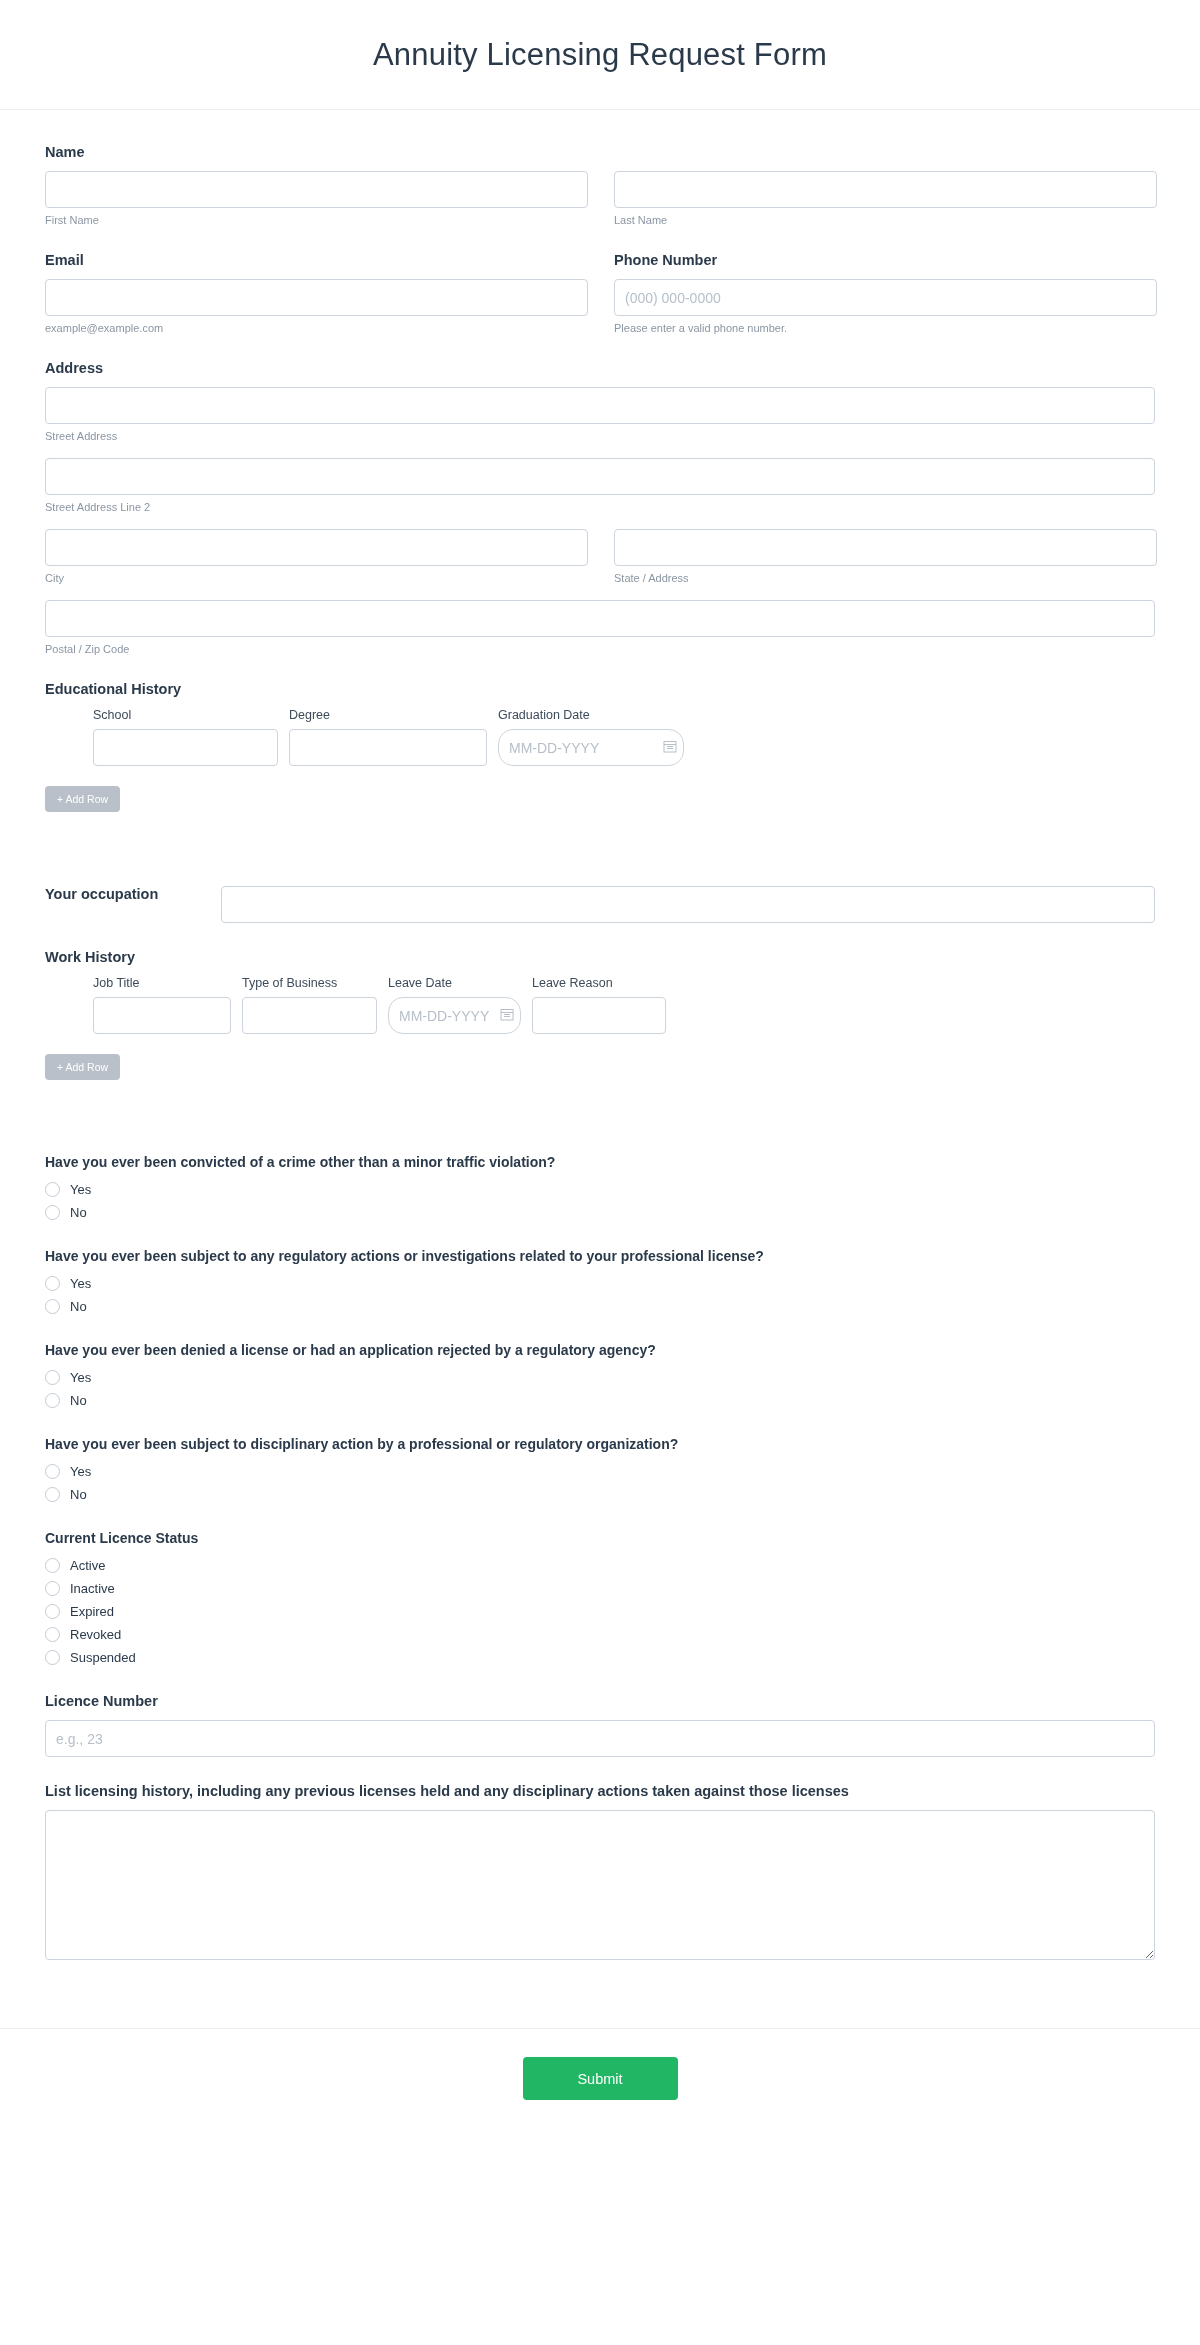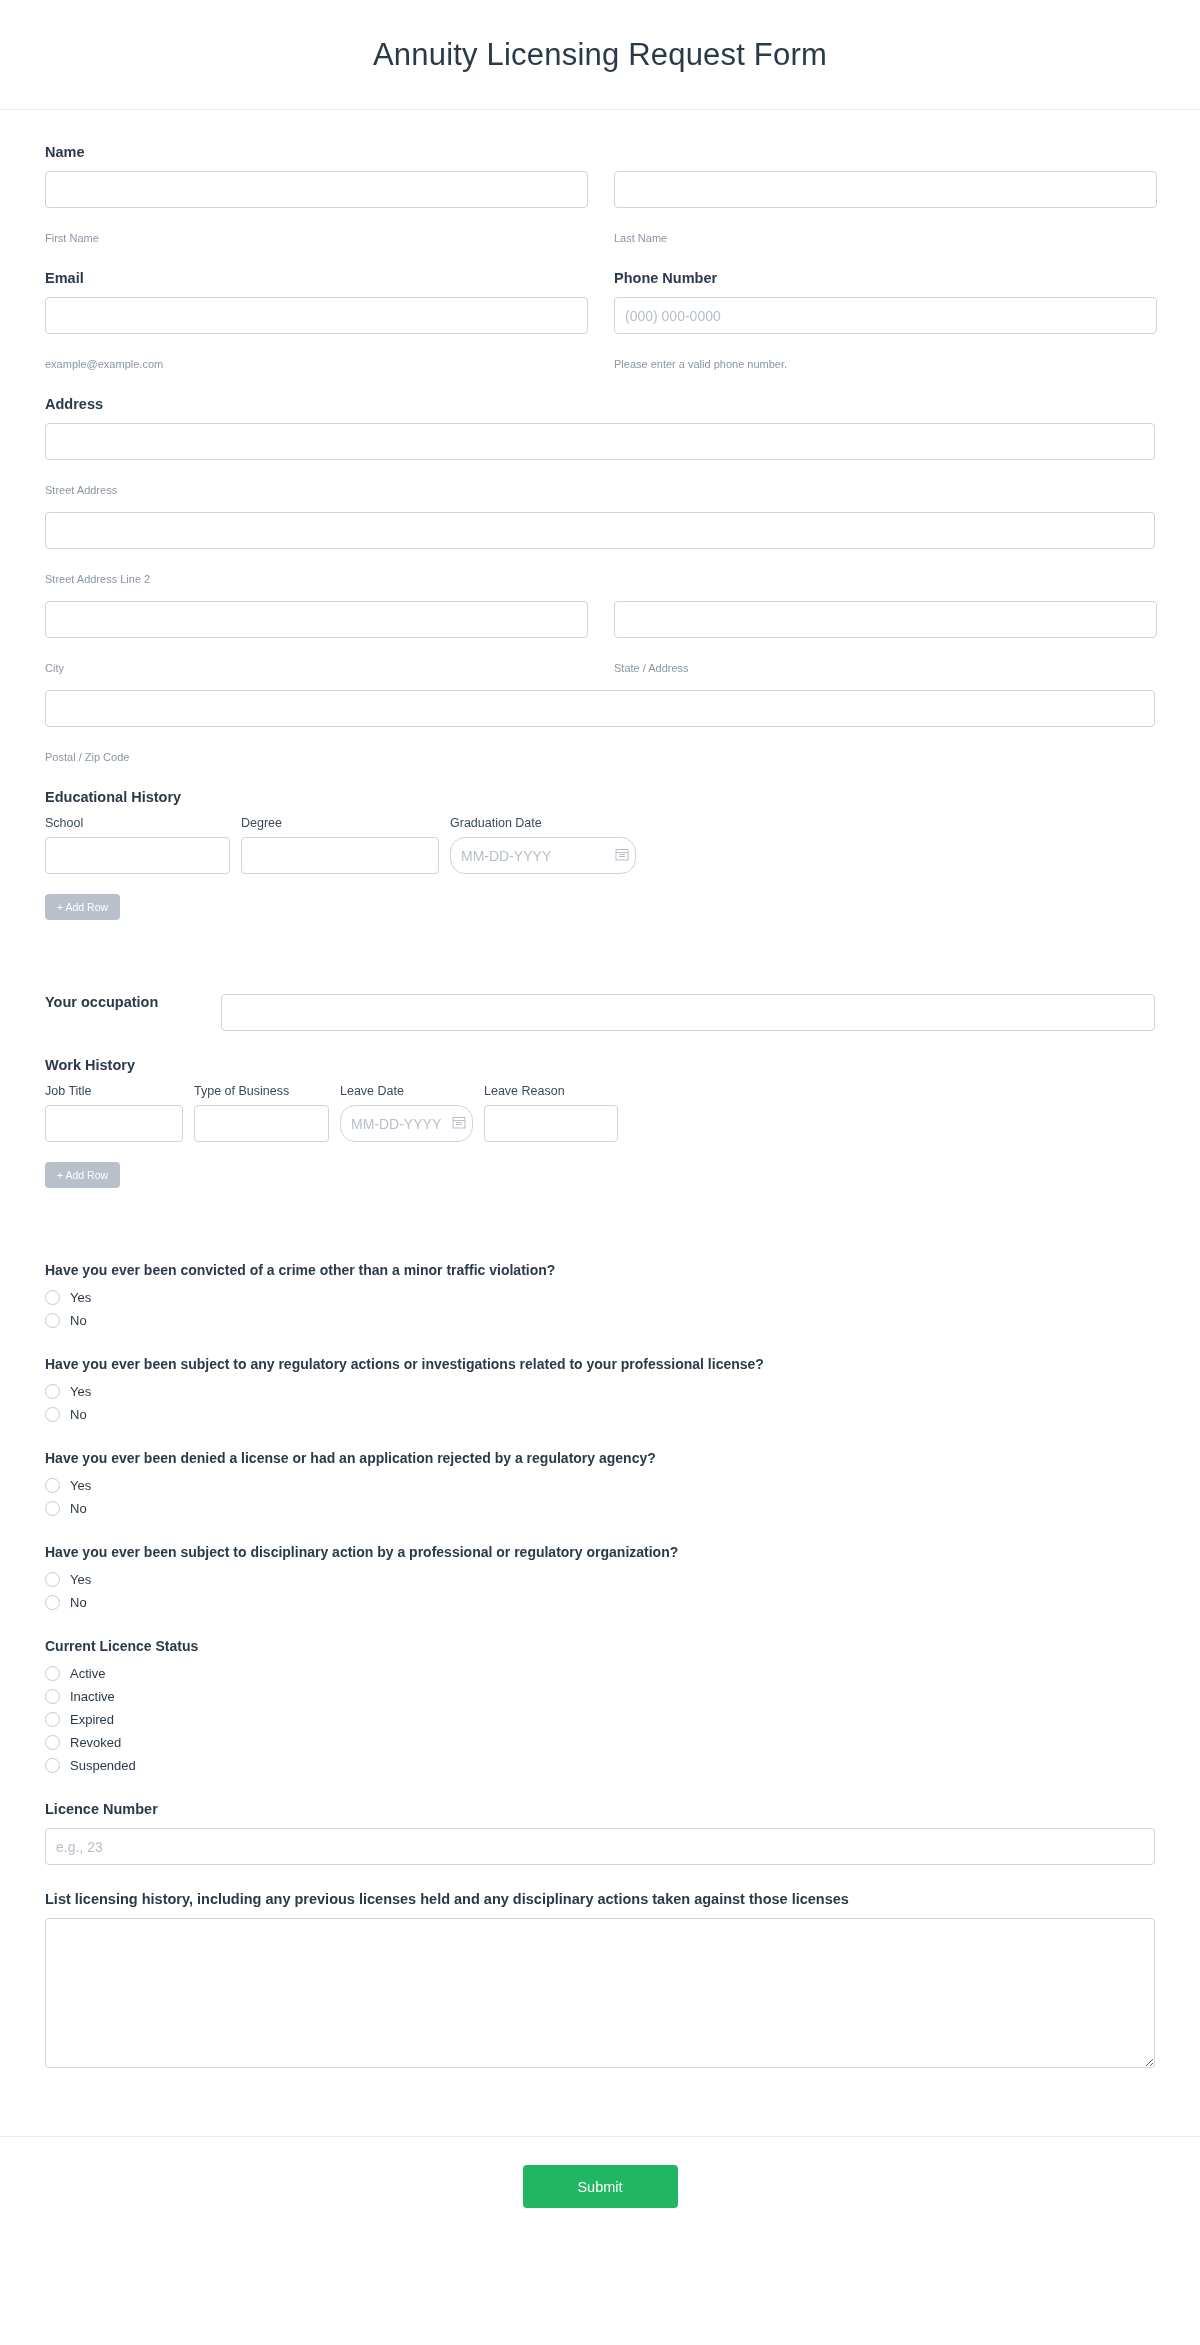--- a/index.html
+++ b/index.html
@@ -37,21 +37,21 @@
   .label {
     font-size: 14.5px;
     color: #2b3a4a;
     font-weight: bold;
     margin-bottom: 11px;
     display: block;
   }
   .sub {
     font-size: 11px;
     color: #8b96a3;
-    margin-top: 24px;
+    margin-top: 6px;
     display: block;
   }
   input.txt, textarea.txt {
     width: 100%;
     height: 37px;
     border: 1px solid #cdd4db;
     border-radius: 4px;
     background: #fff;
     font-size: 14px;
     color: #2b3a4a;
@@ -71,20 +71,21 @@
   .mini-head {
     font-size: 12.5px;
     color: #3c4a59;
     margin-bottom: 7px;
     display: block;
   }
   .grid-row {
     display: flex;
     gap: 11px;
     align-items: flex-end;
+    margin-left: 48px;
   }
   .cell-school { width: 185px; }
   .cell-degree { width: 198px; }
   .cell-grad   { width: 186px; }
   .cell-job    { width: 138px; }
   .cell-biz    { width: 135px; }
   .cell-leave  { width: 133px; }
   .cell-reason { width: 134px; }
   .date-wrap { position: relative; }
   .date-wrap input { padding-right: 26px; border-radius: 15px; }

